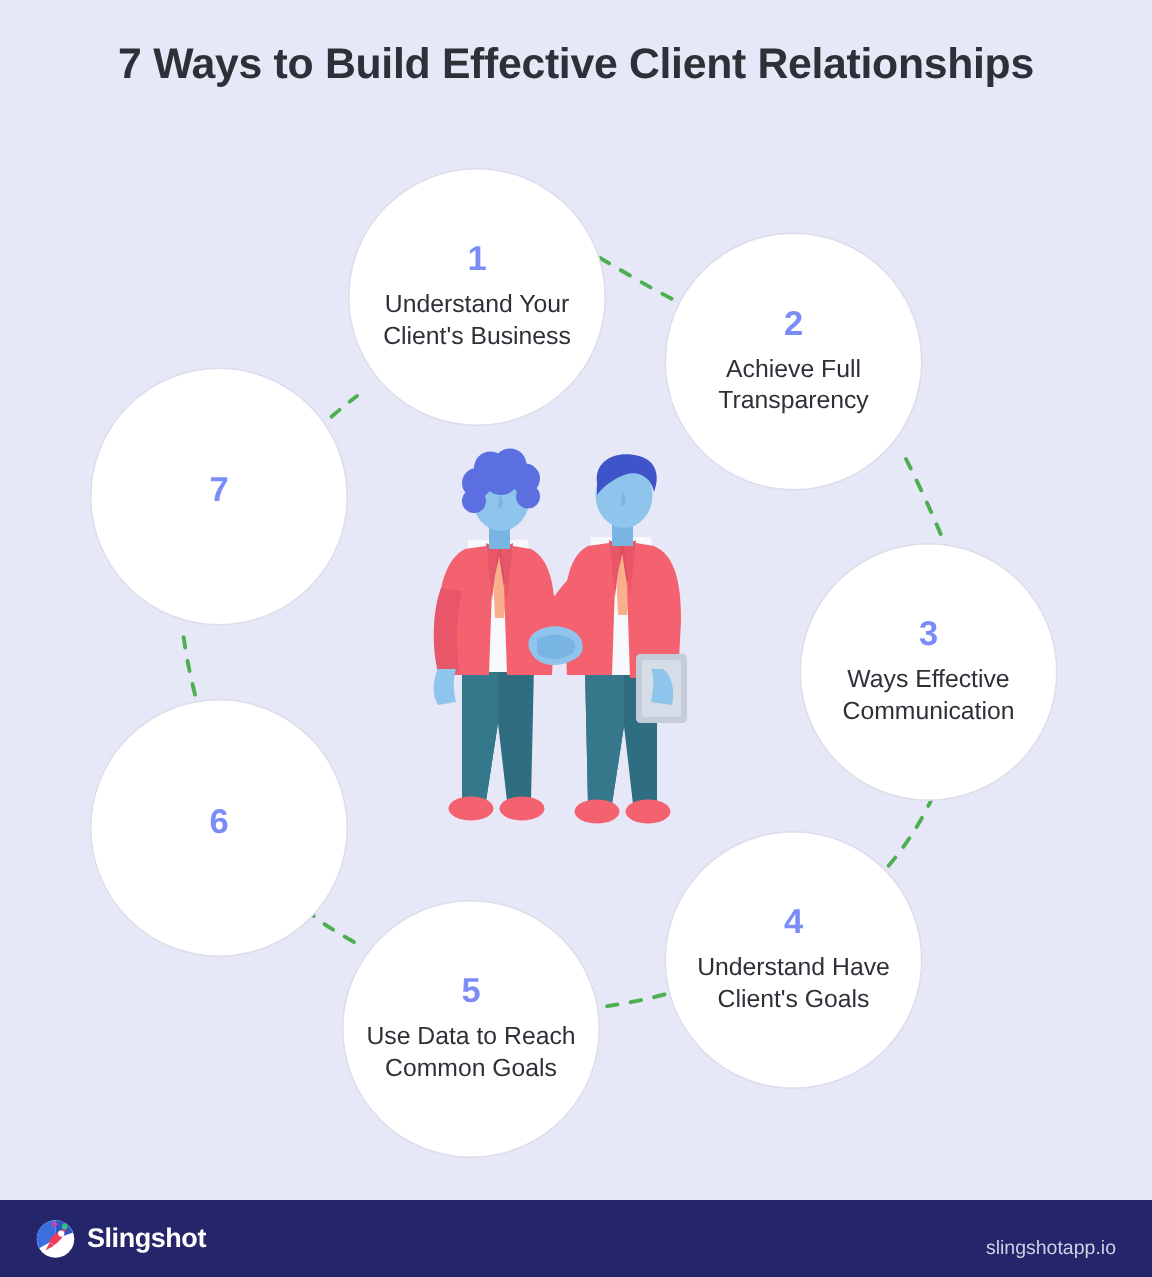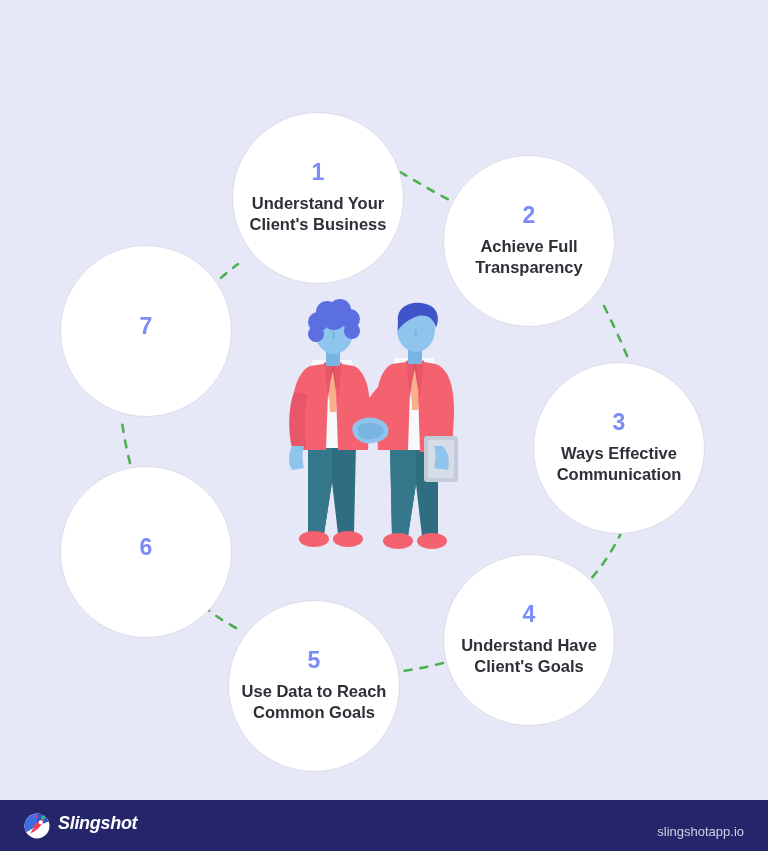--- a/index.html
+++ b/index.html
@@ -74,21 +74,21 @@
     font-size: 23px;
     font-weight: bold;
     color: #7b8cf7;
     line-height: 1;
     margin-bottom: 9px;
   }
   .node .label {
     font-size: 16.5px;
     color: #2f2f38;
     line-height: 1.28;
-    font-weight: bold;
+    font-weight: normal;
   }
 
   
   #node-1 { left: 232px; top: 112px; width: 172px; height: 172px; }
   #node-2 { left: 443px; top: 155px; width: 172px; height: 172px; }
   #node-3 { left: 533px; top: 362px; width: 172px; height: 172px; }
   #node-4 { left: 443px; top: 554px; width: 172px; height: 172px; }
   #node-5 { left: 228px; top: 600px; width: 172px; height: 172px; }
   #node-6 { left: 60px; top: 466px; width: 172px; height: 172px; }
   #node-7 { left: 60px; top: 245px; width: 172px; height: 172px; }
@@ -104,42 +104,42 @@
     height: 51px;
     background: #25256b;
     display: flex;
     align-items: center;
     justify-content: space-between;
     padding: 0 24px;
     box-sizing: border-box;
   }
   #footer-brand {
     display: flex;
-    align-items: flex-start;
+    align-items: center;
     gap: 8px;
-    font-style: italic;
   }
   #brand-name {
     color: #ffffff;
     font-size: 18px;
     font-weight: bold;
     letter-spacing: -0.3px;
   }
   #footer-url {
     color: #cfd0e4;
     font-size: 13px;
     margin-top: 12px;
   }
   .logo-mark { display: block; }
 </style>
 </head>
 <body>
 
 <div id="infographic">
 
+  <div id="title">7 Ways to Build Effective Client Relationships</div>
 
   <svg id="connectors" viewBox="0 0 768 851" width="768" height="851" xmlns="http://www.w3.org/2000/svg">
     <g stroke="#4caf50" stroke-width="2.6" stroke-linecap="round" stroke-dasharray="7 9" fill="none">
 
       <path d="M400 172 C 424 186, 440 196, 462 206"></path>
 
       <path d="M604 306 C 616 330, 624 348, 632 368"></path>
 
       <path d="M622 531 C 612 552, 602 566, 590 580"></path>
 

